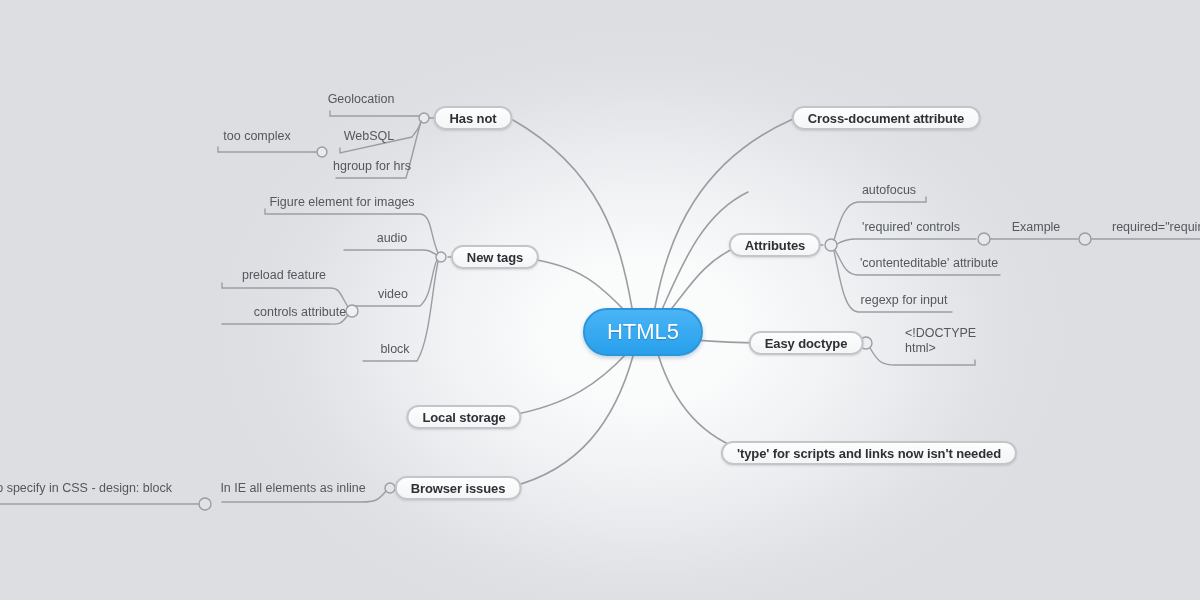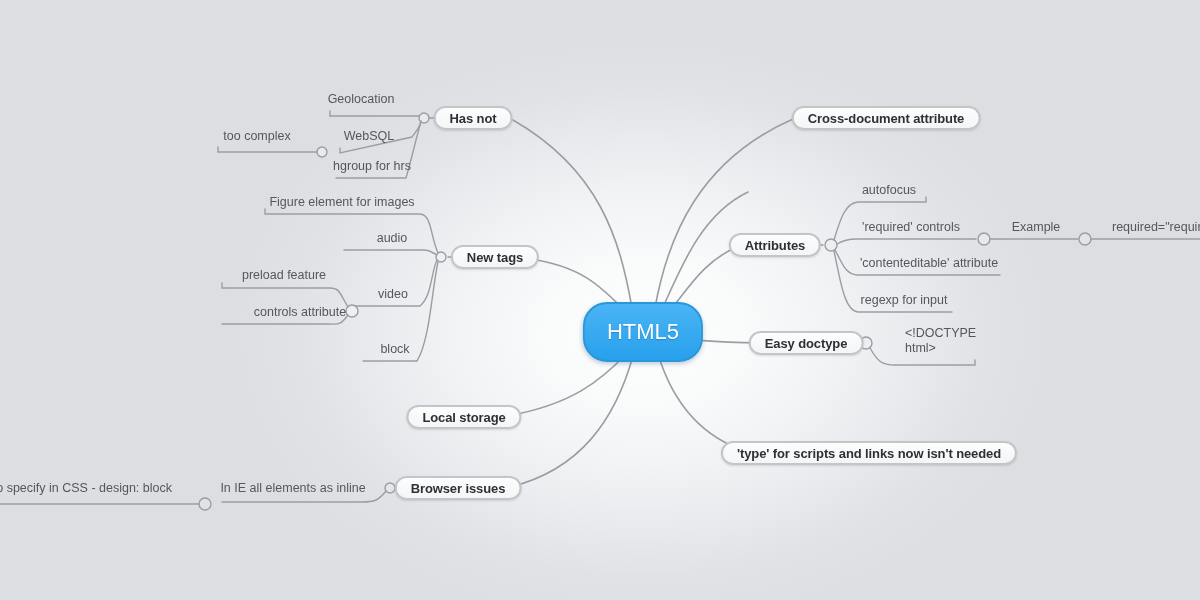--- a/index.html
+++ b/index.html
@@ -60,21 +60,21 @@
     box-shadow: 0 1px 2px rgba(80,85,95,0.18);
     font-size: 13px;
     font-weight: bold;
     color: #2c3136;
     letter-spacing: -0.1px;
     transform: translate(-50%, -50%);
   }
 
   
   .central-node {
-    height: 60px;
+    height: 48px;
     padding: 0 22px;
     border-radius: 24px;
     background: linear-gradient(#4ab4f5, #28a0ec);
     border: 2px solid #2b96da;
     box-shadow: 0 2px 4px rgba(40,90,130,0.28);
     font-size: 22px;
     font-weight: normal;
     color: #ffffff;
     text-shadow: 0 1px 1px rgba(20,70,110,0.35);
     transform: translate(-50%, -50%);

